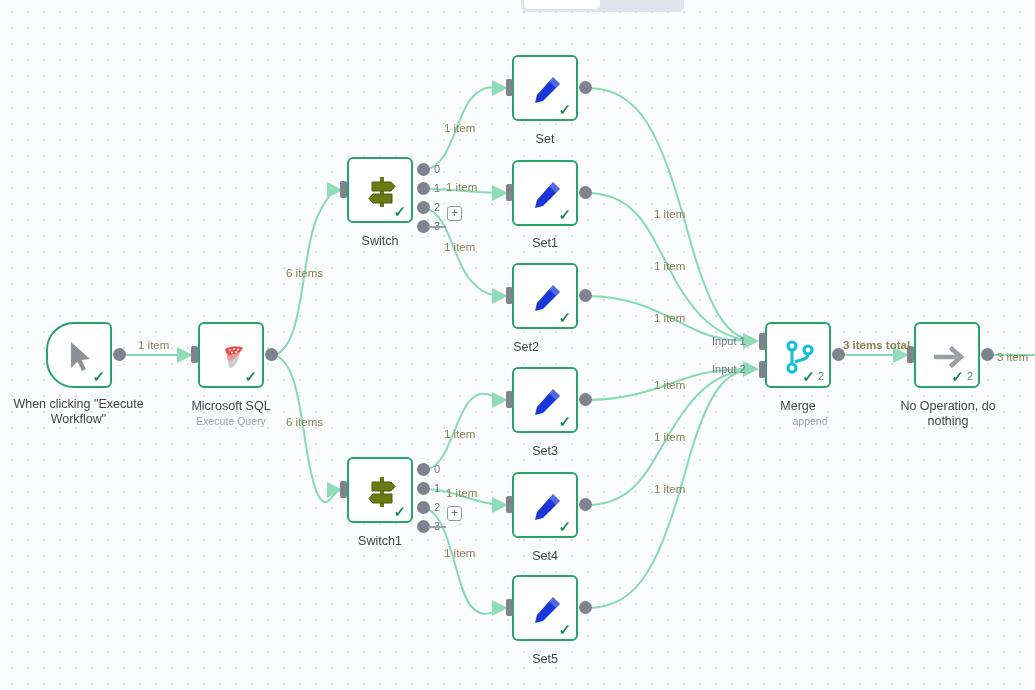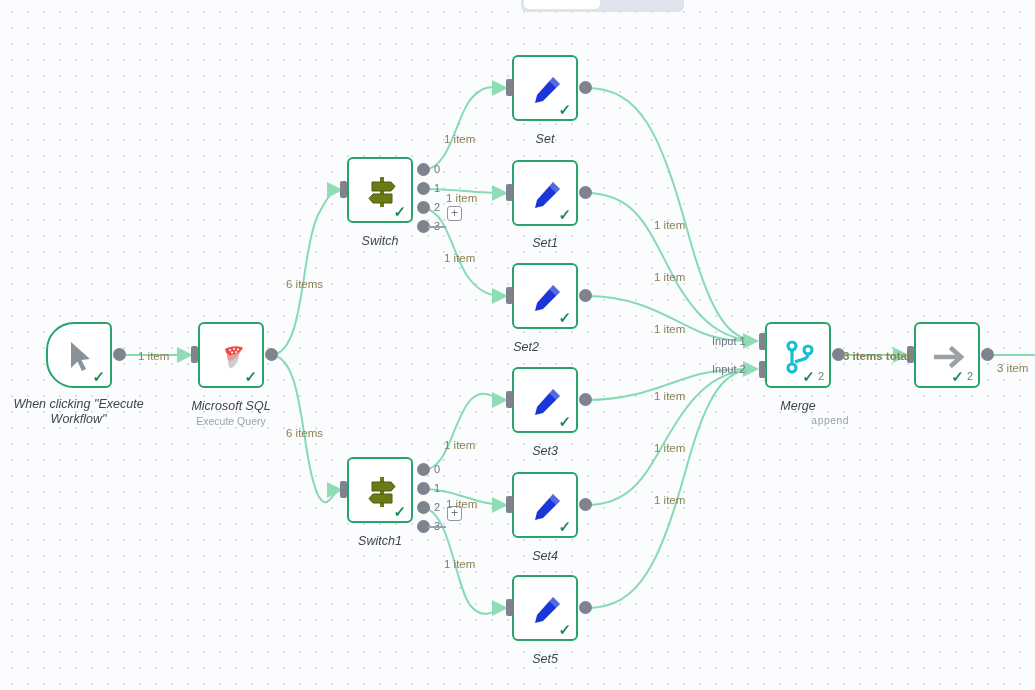--- a/index.html
+++ b/index.html
@@ -102,21 +102,20 @@
     font-size: 11px;
   }
 
   .node-label {
     position: absolute;
     text-align: center;
     font-size: 12.5px;
     color: #414449;
     line-height: 1.18;
     white-space: pre-line;
-    font-style: italic;
   }
   .node-sublabel {
     position: absolute;
     text-align: center;
     font-size: 10.5px;
     color: #9aa0ad;
     line-height: 1.1;
   }
 
   
@@ -168,21 +167,20 @@
     background: #9aa0ac;
   }
 
   
   .edge-label {
     position: absolute;
     font-size: 11.5px;
     color: #8a8152;
     line-height: 1;
     white-space: nowrap;
-    margin-top: 11px;
   }
   .port-label {
     position: absolute;
     font-size: 11px;
     color: #6f7480;
     line-height: 1;
     white-space: nowrap;
   }
 </style>
 </head>
@@ -376,34 +374,36 @@
         <path d="M9,10 L9,24" stroke="#16bed6" stroke-width="3.2" fill="none"></path>
         <path d="M25,14 C25,20 18,19 12,22" stroke="#16bed6" stroke-width="3.2" fill="none"></path>
       </svg>
     </div>
     <div class="node-check">
       <span class="tick">✓</span>
       <span class="cnt">2</span>
     </div>
   </div>
   <div class="node-label" style="left:748px; top:399px; width:100px;">Merge</div>
-  <div class="node-sublabel" style="left:780px; top:416px; width:100px;font-family:Liberation Mono, monospace;">append</div>
+  <div class="node-sublabel" style="left:760px; top:416px; width:100px;">append</div>
 
   <div class="node" style="left:914px; top:322px;">
     <div class="node-icon">
       <svg width="36" height="30" viewBox="0 0 36 30">
         <path d="M3,15 L26,15" stroke="#9aa0a8" stroke-width="4.5" fill="none"></path>
         <path d="M21,7 L30,15 L21,23" stroke="#9aa0a8" stroke-width="4.5" fill="none" stroke-linecap="square"></path>
       </svg>
     </div>
     <div class="node-check">
       <span class="tick">✓</span>
       <span class="cnt">2</span>
     </div>
   </div>
+  <div class="node-label" style="left:884px; top:399px; width:128px;">No Operation, do
+nothing</div>
 
   <div class="port-out" style="left:113px; top:348px;"></div>
 
   <div class="port-in" style="left:191px; top:346px;"></div>
   <div class="port-out" style="left:265px; top:348px;"></div>
 
   <div class="port-in" style="left:340px; top:181px;"></div>
 
   <div class="port-out" style="left:417px; top:163px;"></div>
   <div class="port-out" style="left:417px; top:182px;"></div>

